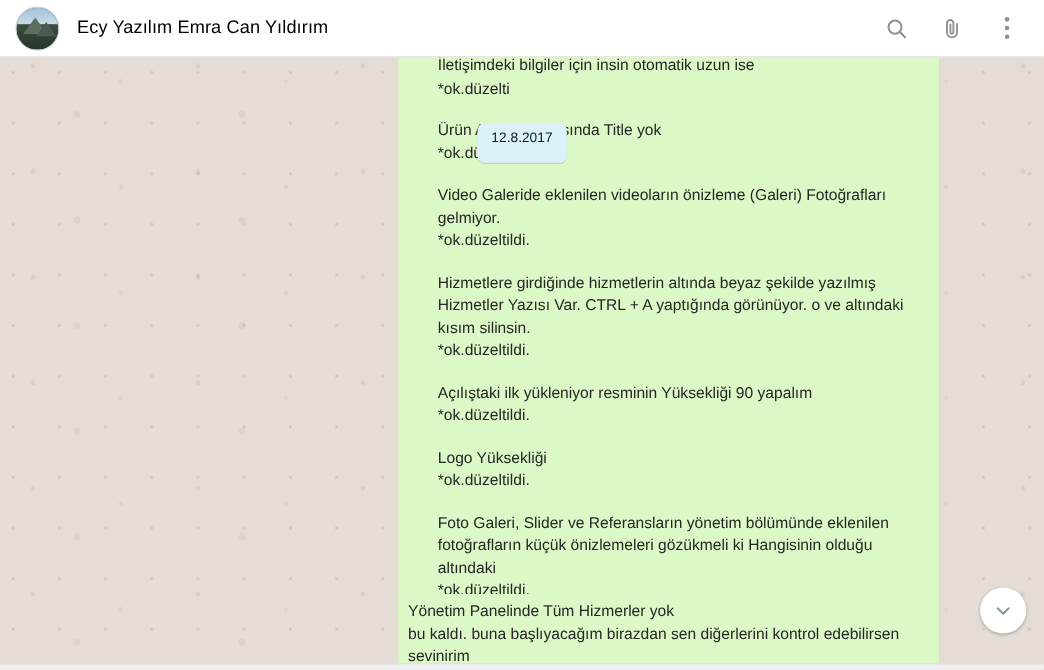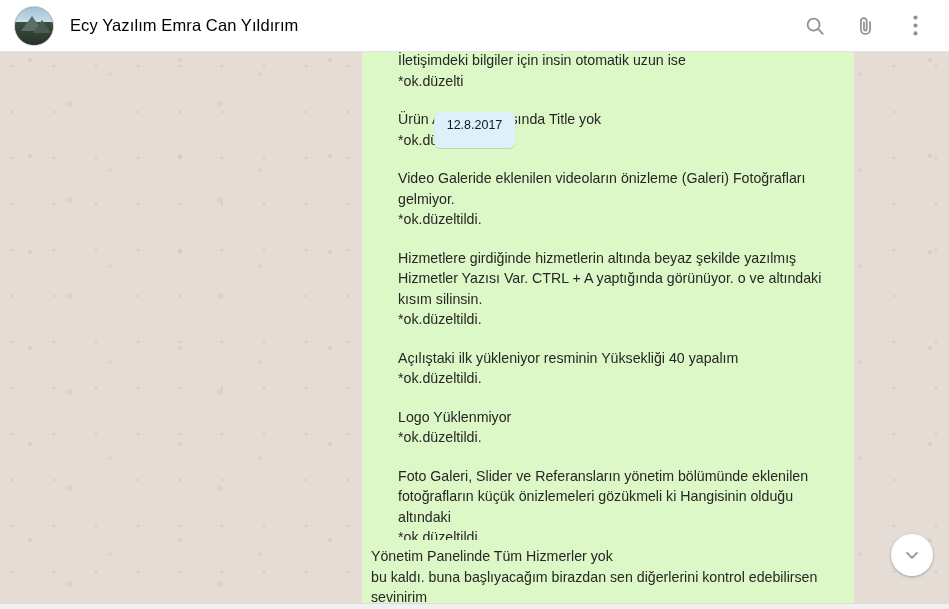--- a/index.html
+++ b/index.html
@@ -247,23 +247,23 @@
       <div class="bubble out" id="bubble-main">
         <div class="inner">
           <p class="para txt">İletişimdeki bilgiler için insin otomatik uzun ise
 *ok.düzelti</p>
           <p class="para txt">Ürün Ayrıntı sayfasında Title yok
 *ok.düzeltildi.</p>
           <p class="para txt">Video Galeride eklenilen videoların önizleme (Galeri) Fotoğrafları gelmiyor.
 *ok.düzeltildi.</p>
           <p class="para txt">Hizmetlere girdiğinde hizmetlerin altında beyaz şekilde yazılmış Hizmetler Yazısı Var. CTRL + A yaptığında görünüyor. o ve altındaki kısım silinsin.
 *ok.düzeltildi.</p>
-          <p class="para txt">Açılıştaki ilk yükleniyor resminin Yüksekliği 40 yapalım
-*ok.düzeltildi.</p>
-          <p class="para txt">Logo Yüklenmiyor
+          <p class="para txt">Açılıştaki ilk yükleniyor resminin Yüksekliği 90 yapalım
+*ok.düzeltildi.</p>
+          <p class="para txt">Logo Yüksekliği
 *ok.düzeltildi.</p>
           <p class="para txt">Foto Galeri, Slider ve Referansların yönetim bölümünde eklenilen fotoğrafların küçük önizlemeleri gözükmeli ki Hangisinin olduğu altındaki
 *ok.düzeltildi.</p>
           <span class="meta">
             <span class="time">21:14</span>
             <span class="ticks">
               <svg width="17" height="11" viewBox="0 0 17 11" fill="none" stroke="#4fc3f7" stroke-width="1.5" stroke-linecap="round" stroke-linejoin="round">
                 <polyline points="1,6 4.3,9.3 10.2,1.6"></polyline>
                 <polyline points="6.2,6 9.5,9.3 15.4,1.6"></polyline>
               </svg>

